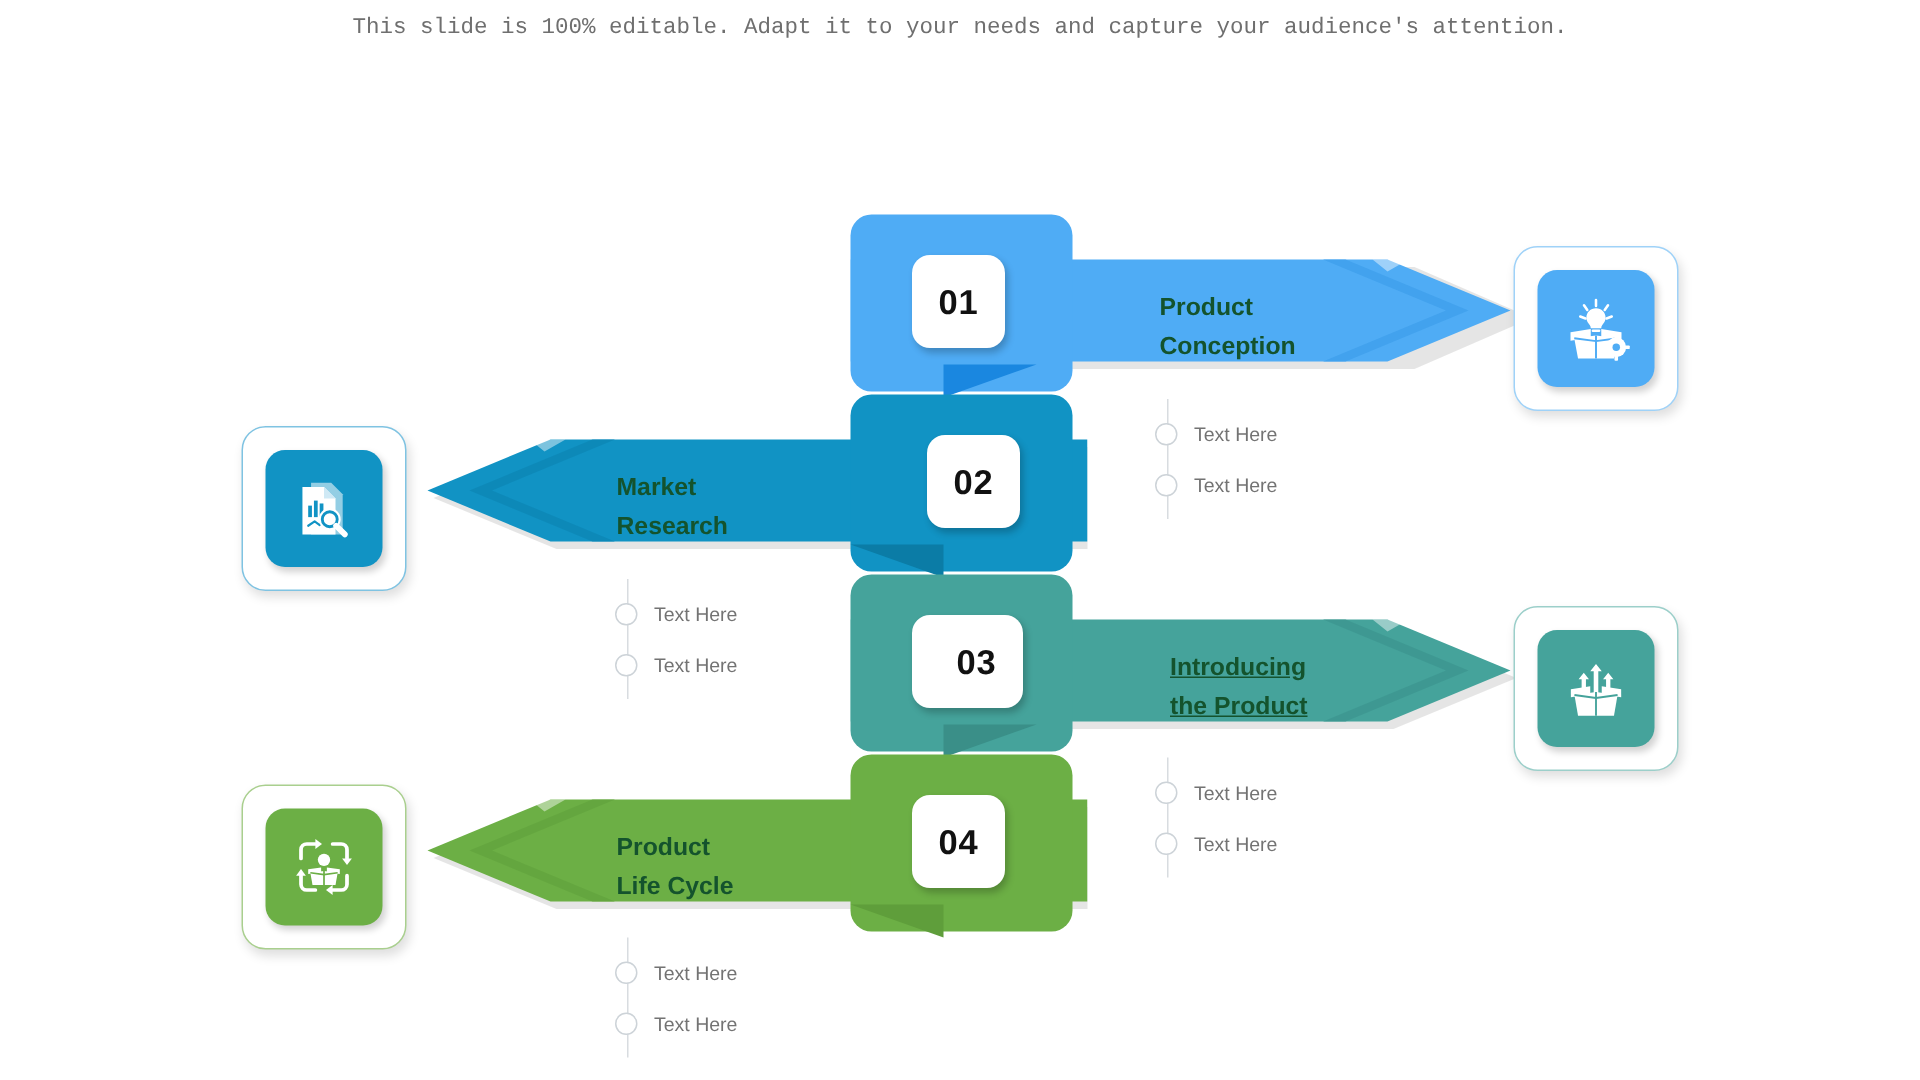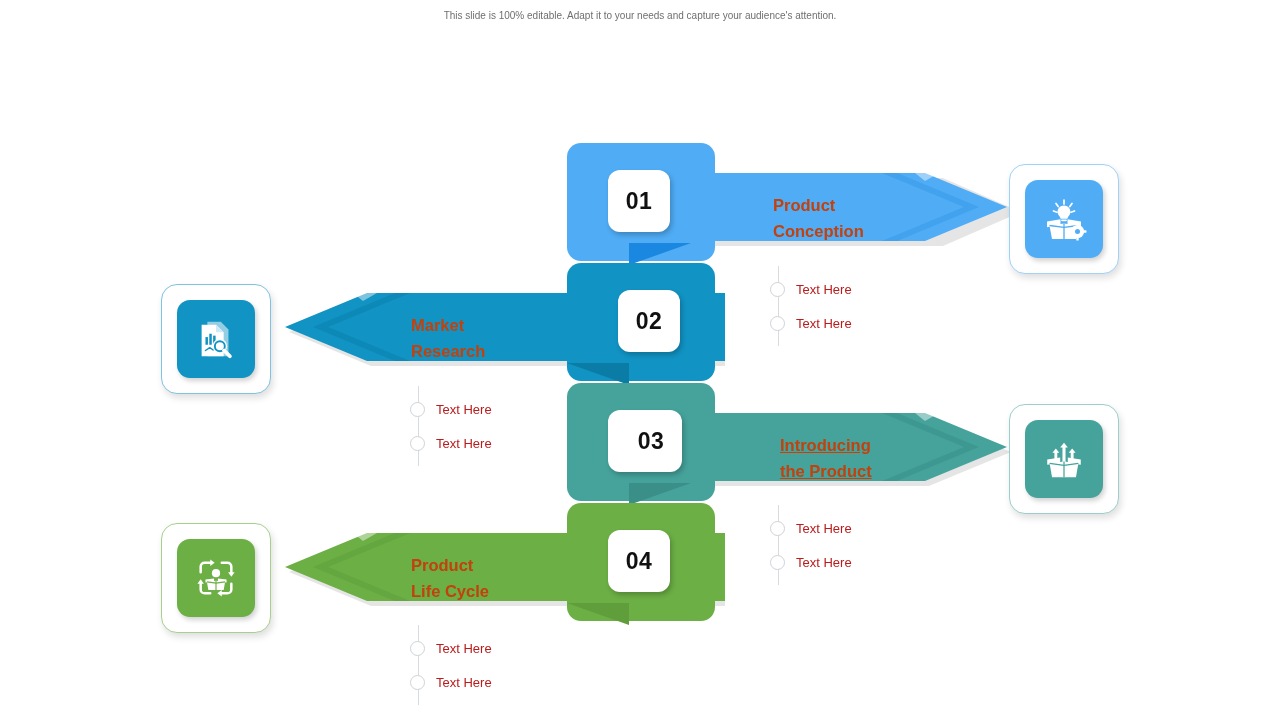--- a/index.html
+++ b/index.html
@@ -28,23 +28,23 @@
     font-size: 38px;
     font-weight: bold;
     color: #000000;
     letter-spacing: -0.3px;
     line-height: 1.15;
     font-family: "Liberation Sans", sans-serif;
   }
   #page-subtitle {
     margin: 0;
     padding-top: 10px;
-    font-size: 10px;
+    font-size: 15px;
     color: #6f6f6f;
-    font-family: Liberation Sans, sans-serif;
+    font-family: Liberation Mono, monospace;
   }
 
   
   #diagram {
     position: absolute;
     top: 0; left: 0;
     width: 1038px;
     height: 720px;
   }
   .step {
@@ -83,21 +83,21 @@
   .numbox span {
     font-size: 23px;
     font-weight: bold;
     color: #111111;
     font-family: "Liberation Sans", sans-serif;
     letter-spacing: 0.5px;
   }
 
   .steplabel {
     position: absolute;
-    color: #c2410c;
+    color: #14532d;
     font-size: 16.5px;
     font-weight: bold;
     line-height: 1.55;
     font-family: "Liberation Sans", sans-serif;
     white-space: pre-line;
   }
 
   
   .iconcard {
     position: absolute;
@@ -148,21 +148,21 @@
     height: 15px;
     border-radius: 50%;
     background: #ffffff;
     border: 1.3px solid #cdd3d8;
     box-sizing: border-box;
     flex: none;
   }
   .btext {
     margin-left: 11px;
     font-size: 13px;
-    color: #b91c1c;
+    color: #737373;
     font-family: "Liberation Sans", sans-serif;
     white-space: nowrap;
   }
 </style>
 </head>
 <body>
 
 <div id="header">
   <p id="page-subtitle">This slide is 100% editable. Adapt it to your needs and capture your audience's attention.</p>
 </div>

